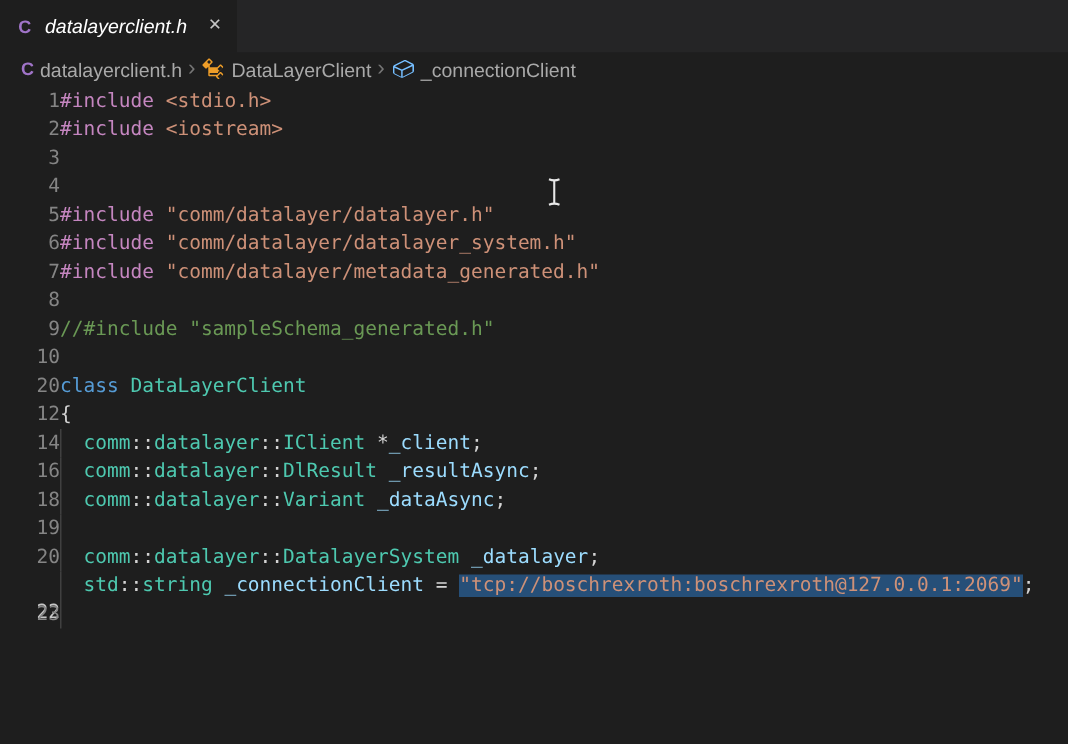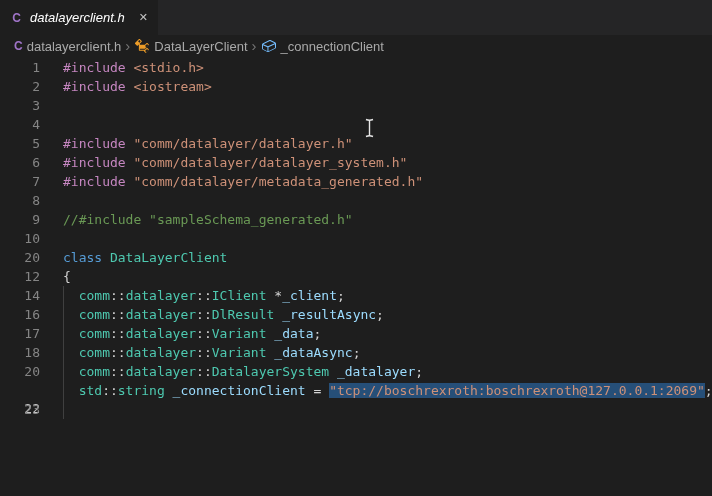--- a/index.html
+++ b/index.html
@@ -94,21 +94,20 @@
   }
   .ln {
     width:40px;
     flex:none;
     text-align:right;
     color: var(--line-number, #858585);
     user-select:none;
   }
   .ln.active { color: var(--line-number-active, #C6C6C6); margin-top: 18px; }
   .code {
-    margin-left:23px;
     position:relative;
     flex:1;
   }
   .guide {
     position:absolute;
     left:0; top:0; bottom:0;
     width:1px;
     background: var(--guide, #404040);
   }
   .tk-pln   { color: var(--punctuation, #D4D4D4); }
@@ -169,22 +168,22 @@
       <div class="line"><div class="ln">5</div><div class="code"><span class="tk-macro">#include</span><span class="tk-pln"> </span><span class="tk-str">"comm/datalayer/datalayer.h"</span></div></div>
       <div class="line"><div class="ln">6</div><div class="code"><span class="tk-macro">#include</span><span class="tk-pln"> </span><span class="tk-str">"comm/datalayer/datalayer_system.h"</span></div></div>
       <div class="line"><div class="ln">7</div><div class="code"><span class="tk-macro">#include</span><span class="tk-pln"> </span><span class="tk-str">"comm/datalayer/metadata_generated.h"</span></div></div>
       <div class="line"><div class="ln">8</div><div class="code"></div></div>
       <div class="line"><div class="ln">9</div><div class="code"><span class="tk-cmt">//#include "sampleSchema_generated.h"</span></div></div>
       <div class="line"><div class="ln">10</div><div class="code"></div></div>
       <div class="line"><div class="ln">20</div><div class="code"><span class="tk-kw">class</span><span class="tk-pln"> </span><span class="tk-type">DataLayerClient</span></div></div>
       <div class="line"><div class="ln">12</div><div class="code"><span class="tk-pln">{</span></div></div>
       <div class="line"><div class="ln">14</div><div class="code"><span class="guide"></span><span class="tk-pln">  </span><span class="tk-type">comm</span><span class="tk-pln">::</span><span class="tk-type">datalayer</span><span class="tk-pln">::</span><span class="tk-type">IClient</span><span class="tk-pln"> *</span><span class="tk-var">_client</span><span class="tk-pln">;</span></div></div>
       <div class="line"><div class="ln">16</div><div class="code"><span class="guide"></span><span class="tk-pln">  </span><span class="tk-type">comm</span><span class="tk-pln">::</span><span class="tk-type">datalayer</span><span class="tk-pln">::</span><span class="tk-type">DlResult</span><span class="tk-pln"> </span><span class="tk-var">_resultAsync</span><span class="tk-pln">;</span></div></div>
-      <div class="line"><div class="ln">17</div><div class="code"><span class="guide"></span><span class="tk-pln">  </span><span class="tk-type">comm</span><span class="tk-pln">::</span><span class="tk-type">datalayer</span><span class="tk-pln">::</span><span class="tk-type">Variant</span><span class="tk-pln"> </span><span class="tk-var">_data</span><span class="tk-pln">;</span></div></div>
       <div class="line"><div class="ln">18</div><div class="code"><span class="guide"></span><span class="tk-pln">  </span><span class="tk-type">comm</span><span class="tk-pln">::</span><span class="tk-type">datalayer</span><span class="tk-pln">::</span><span class="tk-type">Variant</span><span class="tk-pln"> </span><span class="tk-var">_dataAsync</span><span class="tk-pln">;</span></div></div>
+      <div class="line"><div class="ln">19</div><div class="code"><span class="guide"></span></div></div>
       <div class="line"><div class="ln">20</div><div class="code"><span class="guide"></span><span class="tk-pln">  </span><span class="tk-type">comm</span><span class="tk-pln">::</span><span class="tk-type">datalayer</span><span class="tk-pln">::</span><span class="tk-type">DatalayerSystem</span><span class="tk-pln"> </span><span class="tk-var">_datalayer</span><span class="tk-pln">;</span></div></div>
       <div class="line"><div class="ln active">22</div><div class="code"><span class="guide"></span><span class="tk-pln">  </span><span class="tk-type">std</span><span class="tk-pln">::</span><span class="tk-type">string</span><span class="tk-pln"> </span><span class="tk-var">_connectionClient</span><span class="tk-pln"> = </span><span class="tk-sel">"tcp://boschrexroth:boschrexroth@127.0.0.1:2069"</span><span class="tk-pln">;</span></div></div>
       <div class="line"><div class="ln">23</div><div class="code"><span class="guide"></span></div></div>
     </div>
 
   <svg class="ibeam" viewBox="0 0 13 20">
     <g stroke="#E8E8E8" stroke-width="1.4" fill="none">
       <path d="M3 1.5 Q6.5 3 10 1.5"></path>
       <path d="M3 18.5 Q6.5 17 10 18.5"></path>
       <path d="M6.5 2 V18"></path>

